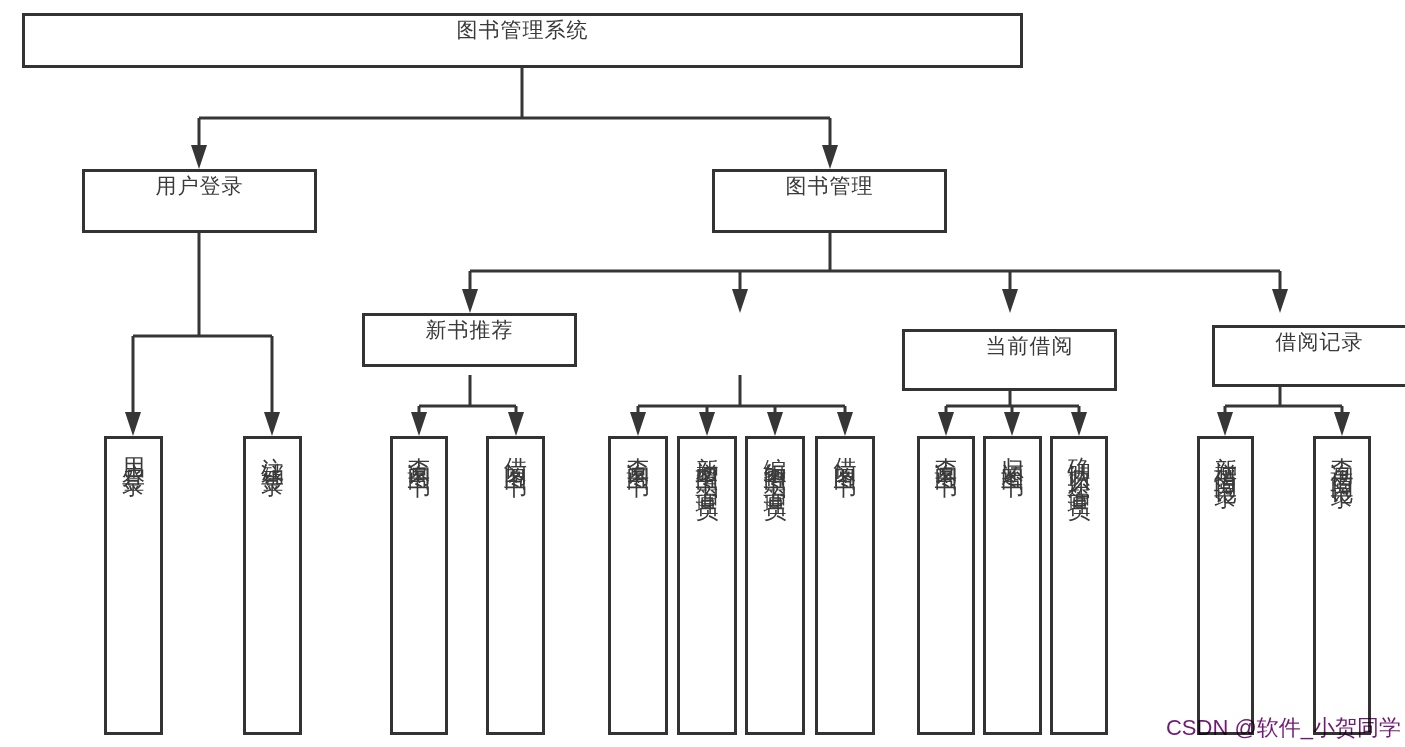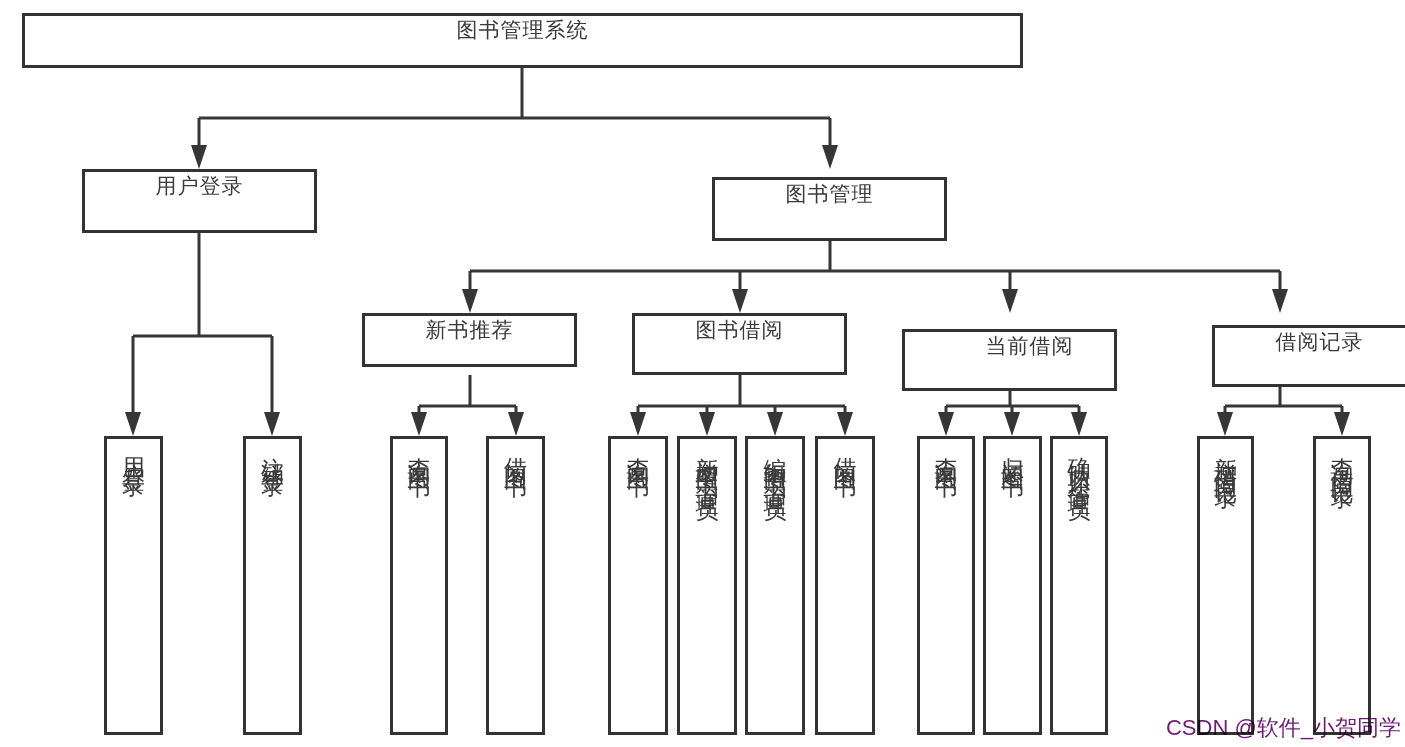--- a/index.html
+++ b/index.html
@@ -35,21 +35,21 @@
     writing-mode: vertical-rl;
     text-orientation: mixed;
     font-size: 23px;
     letter-spacing: 6px;
     line-height: 1;
     white-space: nowrap;
   }
   
   #node-root        { left: 22px;   top: 13px;  width: 1001px; height: 55px; }
   #node-user-login  { left: 82px;   top: 169px; width: 235px;  height: 64px; }
-  #node-book-mgmt   { left: 712px;  top: 169px; width: 235px;  height: 64px; margin-top: 8px; }
+  #node-book-mgmt   { left: 712px;  top: 169px; width: 235px;  height: 64px; }
   #node-new-books   { left: 362px;  top: 313px; width: 215px;  height: 54px; }
   #node-book-borrow { left: 632px;  top: 313px; width: 215px;  height: 62px; }
   #node-cur-borrow  { left: 902px;  top: 329px; width: 215px;  height: 62px; padding-left: 40px; }
   #node-records     { left: 1172px; top: 325px; width: 215px;  height: 62px; margin-left: 40px; }
   .leaf { top: 436px; height: 299px; }
   #leaf-g1a { left: 104px;  width: 59px; }
   #leaf-g1b { left: 243px;  width: 59px; }
   #leaf-g2a { left: 390px;  width: 58px; }
   #leaf-g2b { left: 486px;  width: 59px; }
   #leaf-g3a { left: 608px;  width: 60px; }
@@ -122,23 +122,20 @@
   <div class="box" id="node-user-login">
     <span class="hlabel">用户登录</span>
   </div>
   <div class="box" id="node-book-mgmt">
     <span class="hlabel">图书管理</span>
   </div>
 
   <div class="box" id="node-new-books">
     <span class="hlabel">新书推荐</span>
   </div>
-  <div class="box" id="node-book-borrow">
-    <span class="hlabel">图书借阅</span>
-  </div>
   <div class="box" id="node-cur-borrow">
     <span class="hlabel">当前借阅</span>
   </div>
   <div class="box" id="node-records">
     <span class="hlabel">借阅记录</span>
   </div>
 
   <div class="box leaf" id="leaf-g1a">
     <span class="vlabel">用户登录</span>
   </div>

